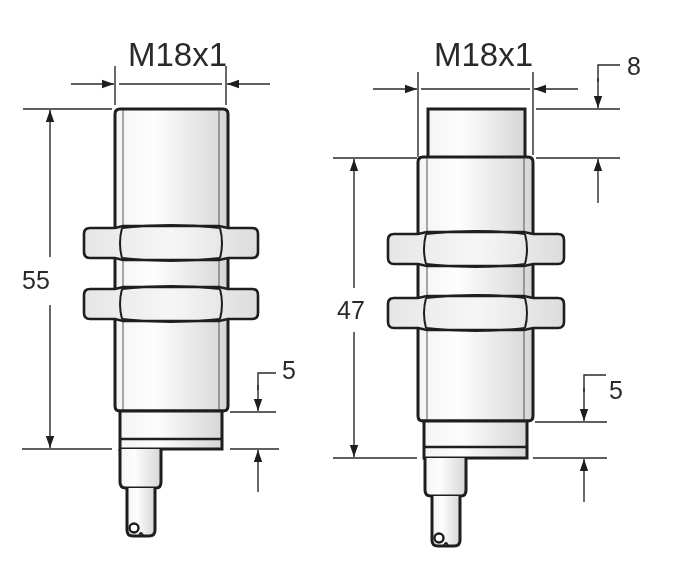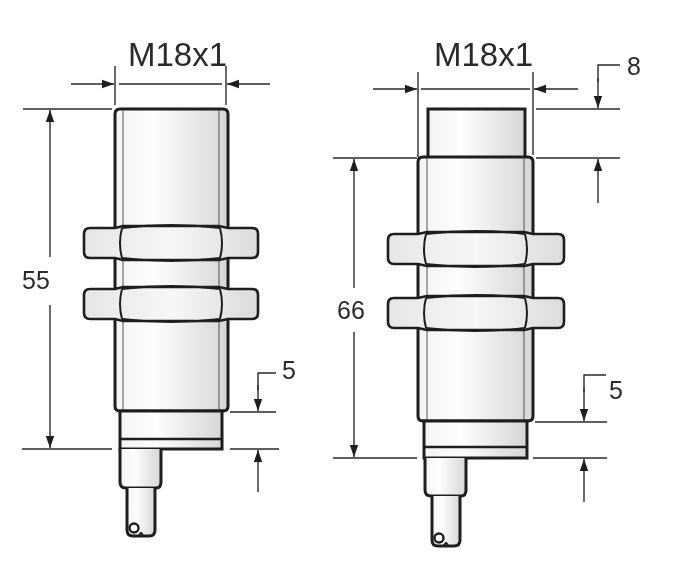--- a/index.html
+++ b/index.html
@@ -160,15 +160,15 @@
       <line x1="584" y1="502" x2="584" y2="459" marker-end="url(#arrow)"></line>
     </g>
   </g>
 </svg>
 
 <div class="lbl lbl-thread" style="left:128px; top:38px;">M18x1</div>
 <div class="lbl lbl-dim" style="left:22px; top:268px;text-align:right;">55</div>
 <div class="lbl lbl-dim" style="left:282px; top:358px;">5</div>
 
 <div class="lbl lbl-thread" style="left:434px; top:38px;">M18x1</div>
-<div class="lbl lbl-dim" style="left:337px; top:298px;">66</div>
+<div class="lbl lbl-dim" style="left:337px; top:298px;">47</div>
 <div class="lbl lbl-dim" style="left:627px; top:54px;">8</div>
 <div class="lbl lbl-dim" style="left:609px; top:378px;">5</div>
 
 </body></html>

